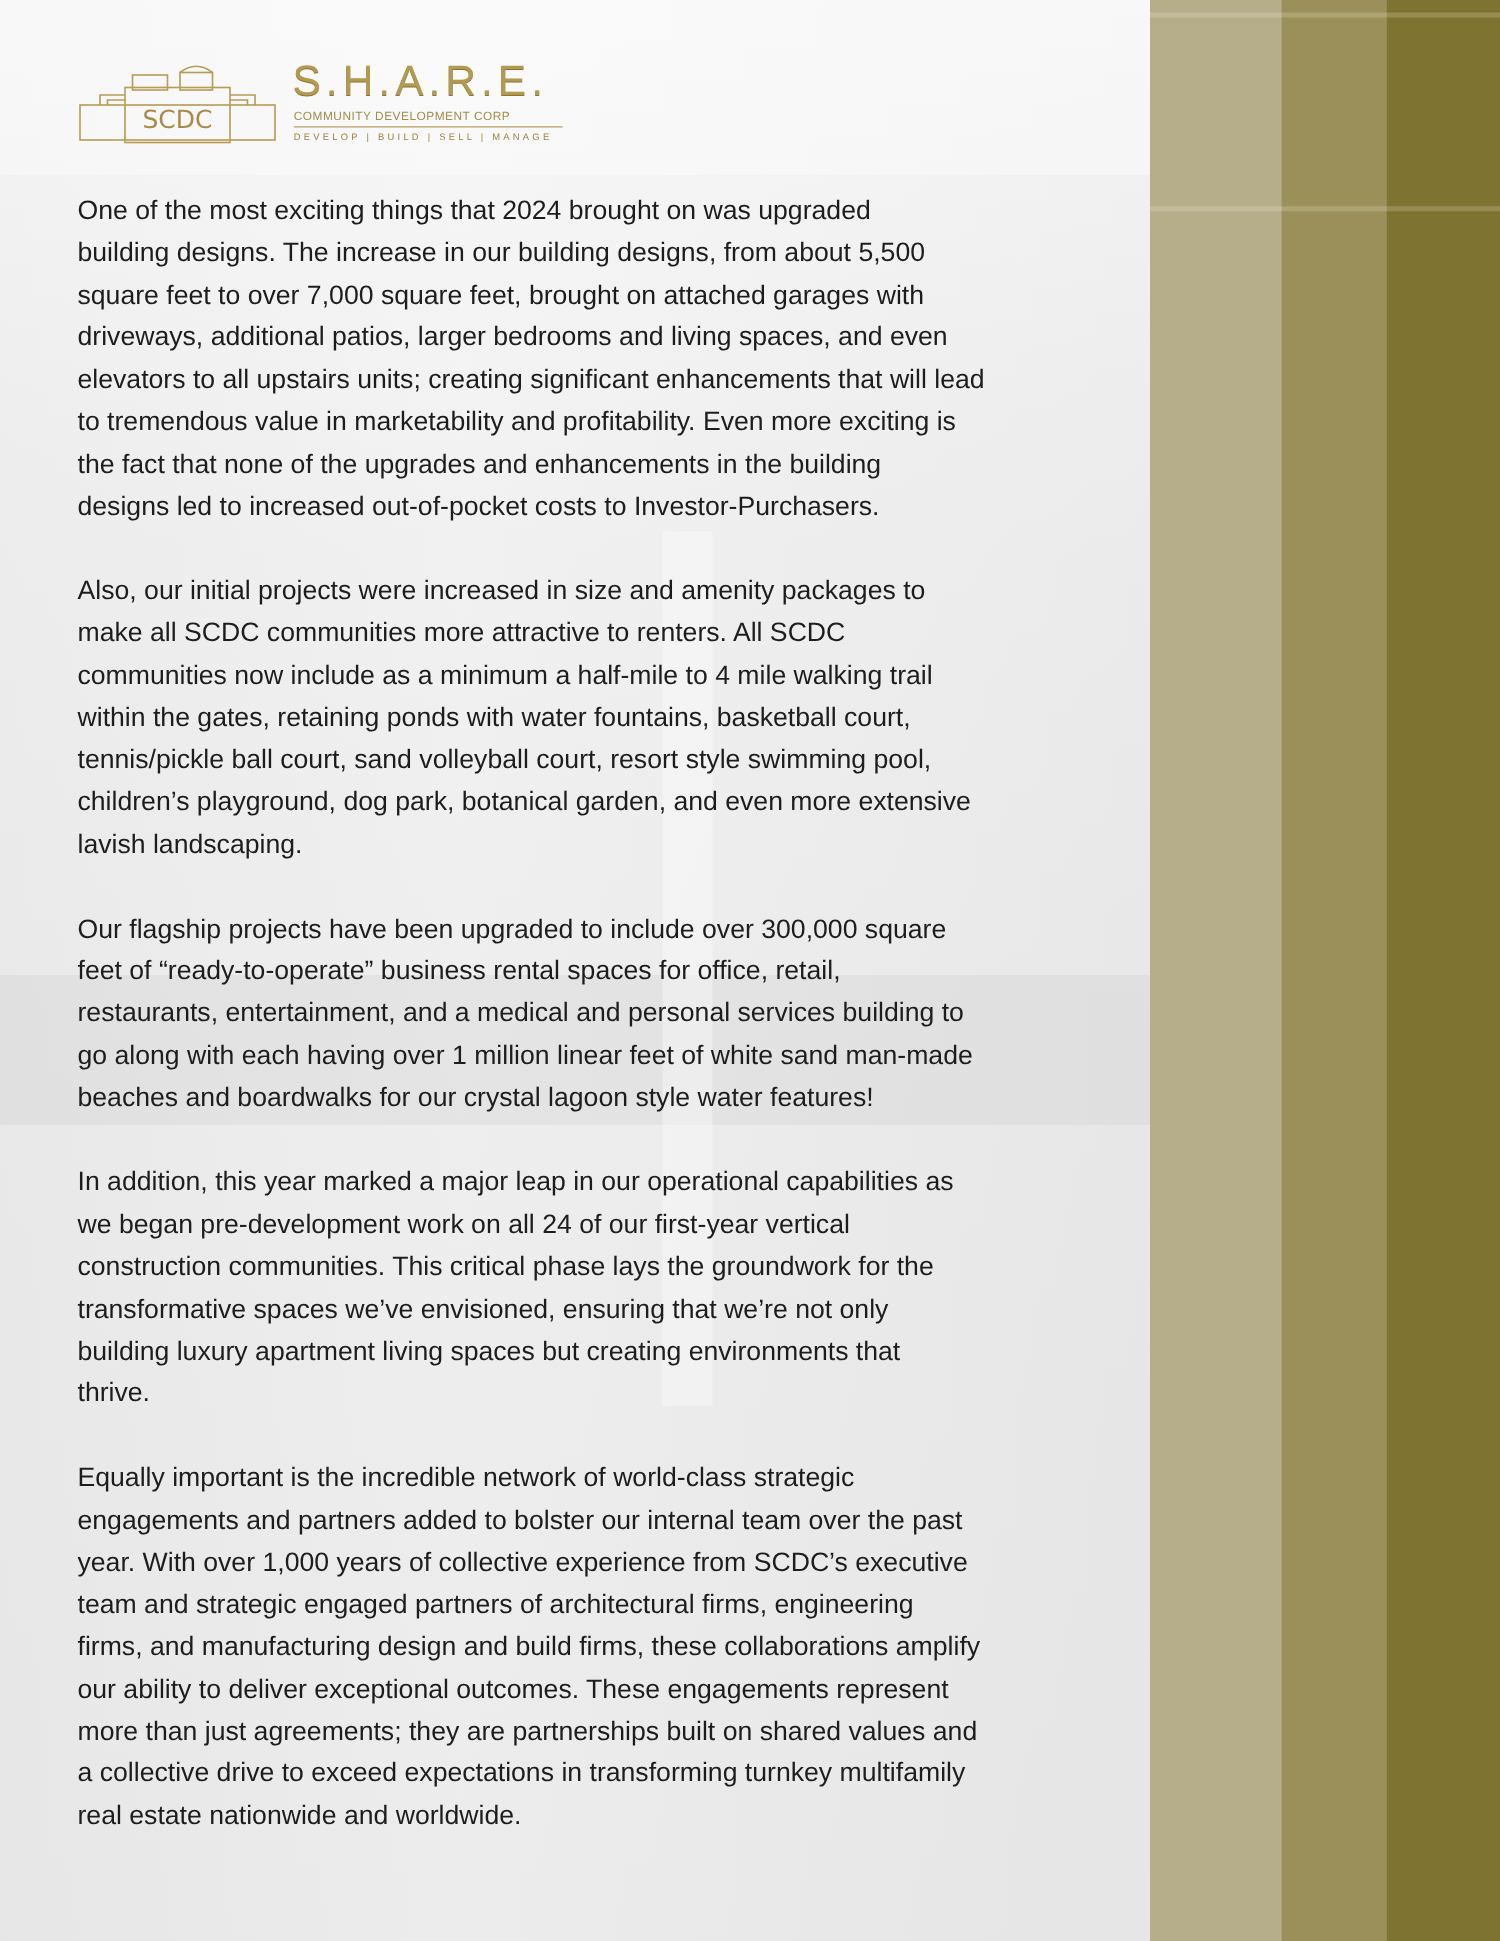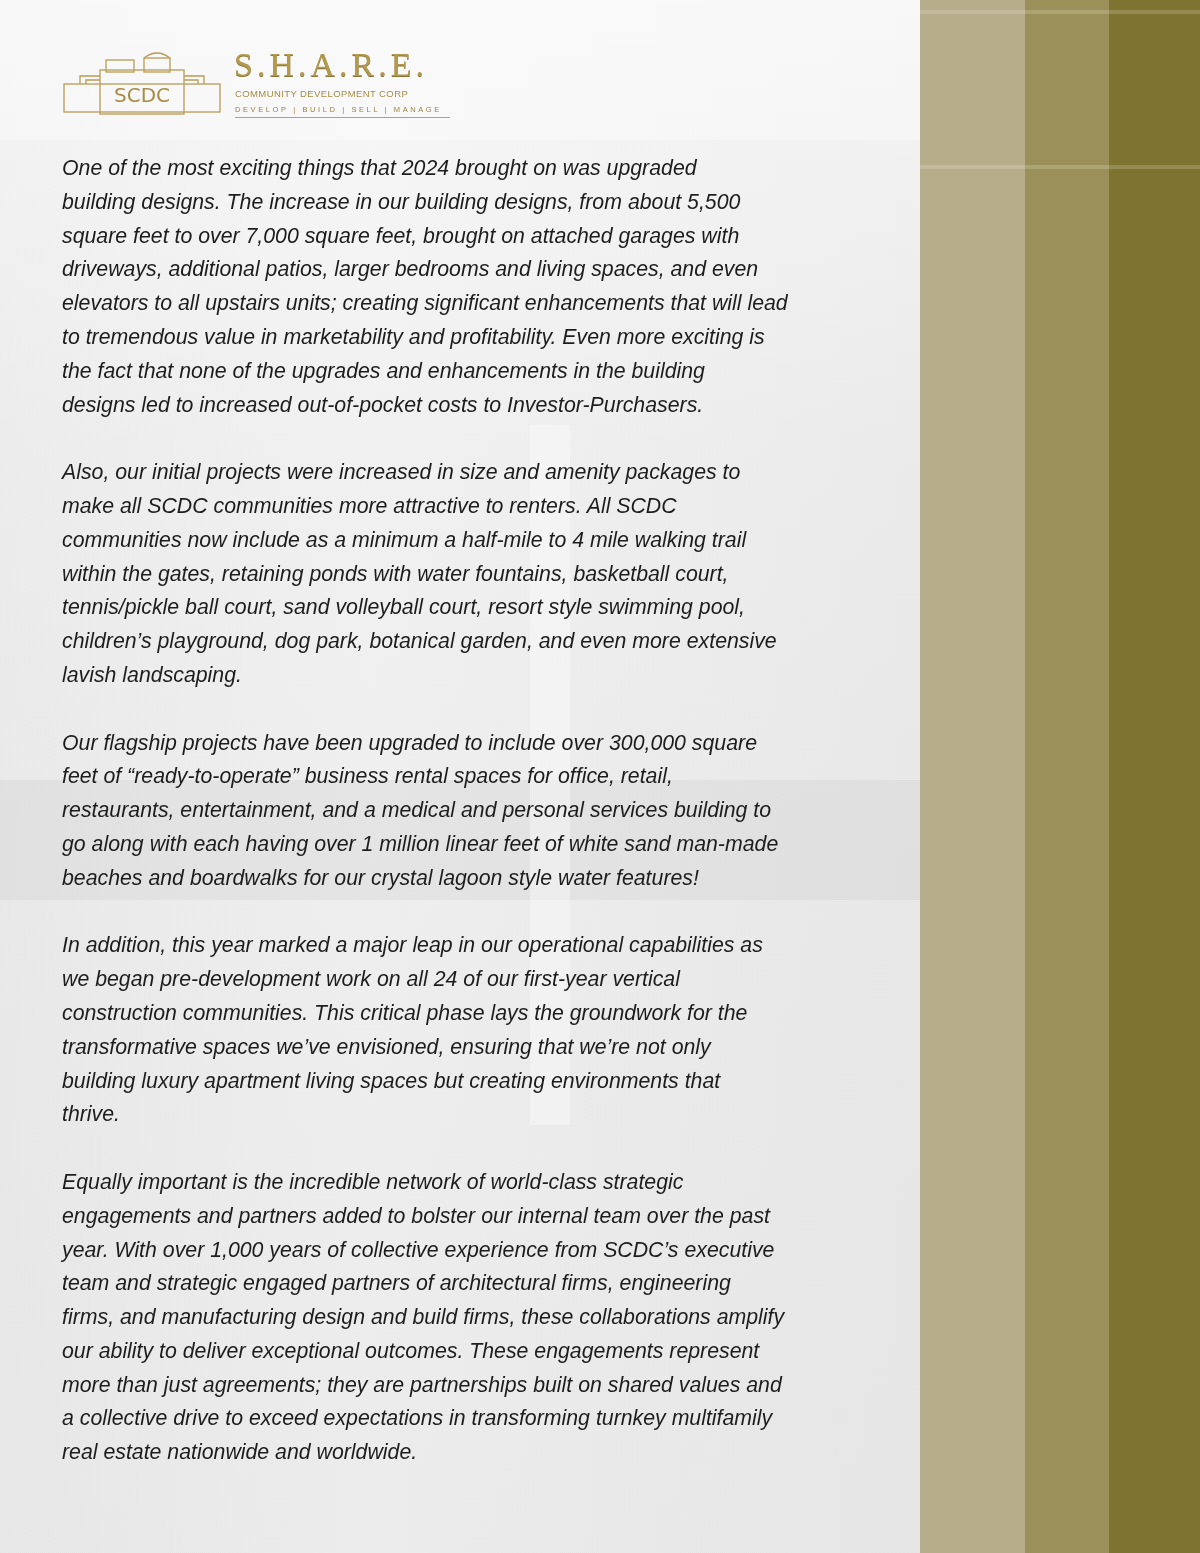--- a/index.html
+++ b/index.html
@@ -18,36 +18,36 @@
   .ghost.dark { background: rgba(200,200,200,0.25); }
   .band { position: absolute; top: 0; height: 1553px; }
   .band.b1 { left: 920px; width: 105px; background: #b6ad8a; }
   .band.b2 { left: 1025px; width: 84px; background: #9b905a; }
   .band.b3 { left: 1109px; width: 91px; background: #7f7331; }
   .band-line { position: absolute; height: 4px; background: rgba(255,255,240,0.18); left: 920px; width: 280px; }
   .logo { position: absolute; left: 62px; top: 44px; width: 390px; height: 74px; }
   .logo-mark { position: absolute; left: 0; top: 0; width: 160px; height: 74px; }
   .logo-share {
     position: absolute; left: 172px; top: 2px; font-size: 34px; letter-spacing: 4px;
-    color: #b39a4f; font-family: Liberation Serif, serif; font-weight: normal;
+    color: #b39a4f; font-family: Liberation Sans, sans-serif; font-weight: normal;
     text-shadow: 0 1px 0 #8a7433;
   }
   .logo-sub {
     position: absolute; left: 173px; top: 44px; font-size: 9.5px; letter-spacing: 0.4px;
-    color: #a58c45; width: 215px; border-bottom: 1px solid #b9a065; padding-bottom: 18px;
+    color: #a58c45; width: 215px; border-bottom: 1px solid #b9a065; padding-bottom: 2px;
   }
   .logo-tag {
     position: absolute; left: 173px; top: 61px; font-size: 7.5px; letter-spacing: 2.6px;
     color: #9a8241; font-weight: normal;
   }
   .content {
     position: absolute; left: 62px; top: 152px; width: 860px;
     font-size: 21.3px; line-height: 33.8px; color: #1d1d1d;
   }
-  .para { margin: 0 0 33.8px 0; white-space: pre-line; font-style: italic; }
+  .para { margin: 0 0 33.8px 0; white-space: pre-line; }
 </style>
 </head>
 <body>
 
 <div class="bg"></div>
 <div class="ghost" style="left:0;top:0;width:920px;height:140px;"></div>
 <div class="ghost dark" style="left:0;top:780px;width:920px;height:120px;"></div>
 <div class="ghost" style="left:530px;top:425px;width:40px;height:700px;"></div>
 
 <div class="band b1"></div>

